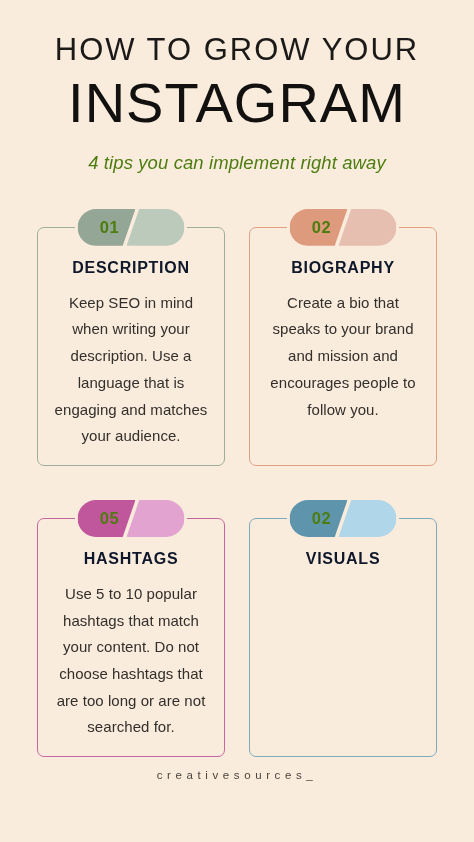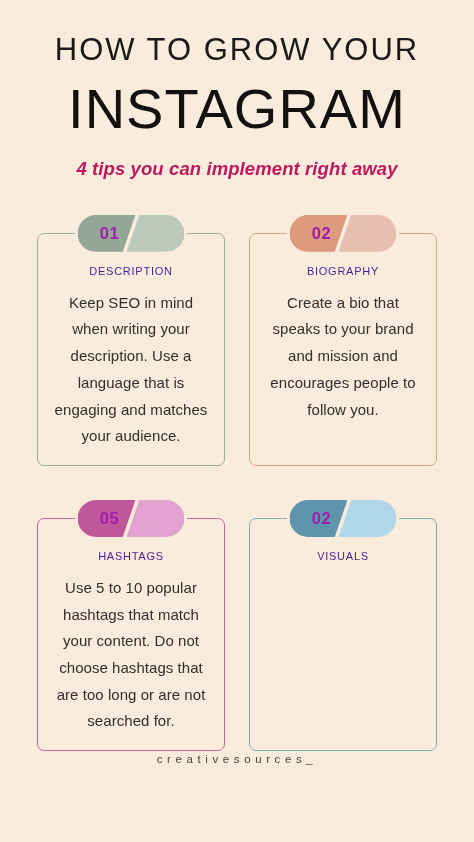--- a/index.html
+++ b/index.html
@@ -41,30 +41,30 @@
     line-height: 1;
     white-space: nowrap;
   }
   .title-line2 {
     font-family: "Liberation Sans", sans-serif;
     font-size: 56px;
     font-weight: 300;
     letter-spacing: 1.0px;
     color: #121110;
     line-height: 1.05;
-    margin-top: 15px;
+    margin-top: 9px;
     white-space: nowrap;
   }
   .subtitle {
     font-family: "Liberation Sans", sans-serif;
     font-size: 18.5px;
     font-style: italic;
-    font-weight: 700;
+    font-weight: 400;
     letter-spacing: 0.1px;
-    color: #be185d;
+    color: #4d7c0f;
     margin-top: 19px;
   }
 
   
   .grid {
     margin-top: 35px;
     width: 400px;
     display: grid;
     grid-template-columns: 188px 188px;
     grid-template-rows: auto auto;
@@ -137,53 +137,53 @@
     clip-path: polygon(22% 0, 100% 0, 100% 100%, 0 100%);
   }
   .badge .num {
     position: absolute;
     left: 11px;
     top: 0;
     height: 37px;
     line-height: 37px;
     width: 42px;
     text-align: center;
-    color: #a21caf;
+    color: #4d7c0f;
     font-size: 16.5px;
     font-weight: 700;
     letter-spacing: 0.6px;
     z-index: 4;
   }
 
   
   .card-title {
-    font-size: 11px;
-    font-weight: 400;
+    font-size: 16px;
+    font-weight: 700;
     letter-spacing: 0.75px;
-    color: #4c1d95;
+    color: #0f172a;
     text-align: center;
     margin-top: 8px;
     margin-bottom: 13px;
   }
   .card-body {
     font-size: 15px;
     font-weight: 400;
     line-height: 1.78;
     color: #332F2B;
     text-align: center;
     letter-spacing: 0.05px;
     padding: 0 2px;
   }
 
   
   .footer {
     position: absolute;
     left: 0;
     right: 0;
-    bottom: 75px;
+    bottom: 59px;
     text-align: center;
   }
   .footer-text {
     font-size: 11.5px;
     font-weight: 400;
     letter-spacing: 4.6px;
     color: #4A443E;
   }
 </style>
 </head>

